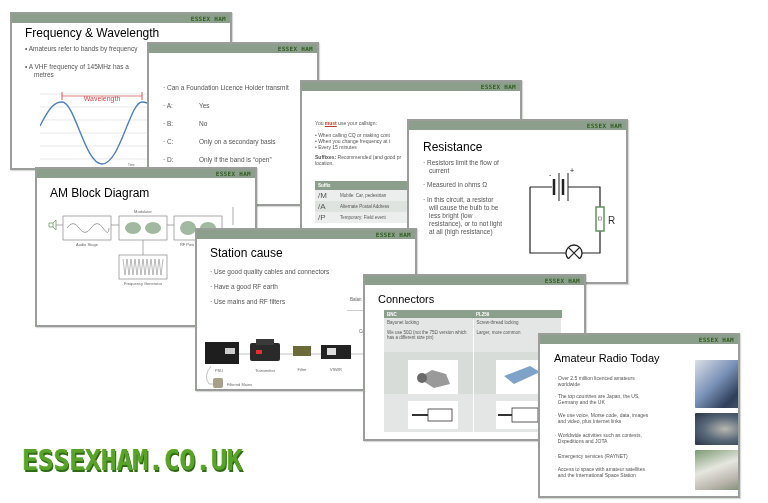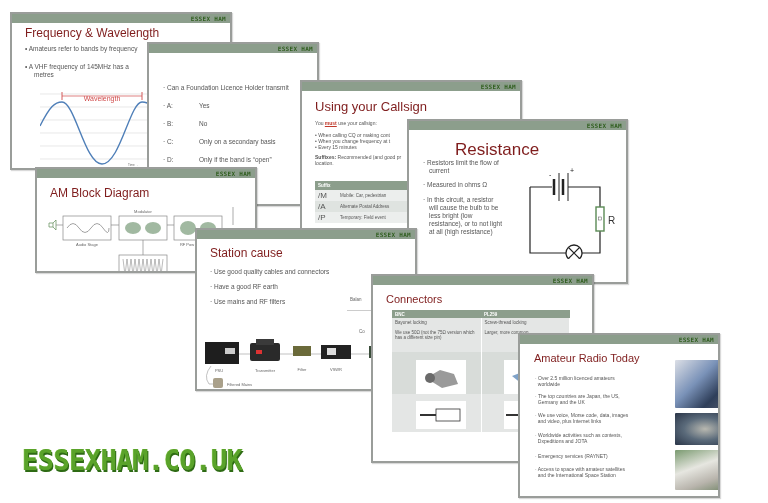--- a/index.html
+++ b/index.html
@@ -1,21 +1,21 @@
 <!DOCTYPE html>
 <html><head>
 <meta charset="utf-8">
 <style>
   * { box-sizing: border-box; margin: 0; padding: 0; }
   html, body { width: 768px; height: 503px; overflow: hidden; background: #ffffff; }
   body { position: relative; font-family: "Liberation Sans", sans-serif; color: #555; }
   .slide { position: absolute; background: #fff; border: 2px solid #9a9d9a; box-shadow: 1px 1px 1px rgba(0,0,0,0.15); overflow: hidden; }
   .slide .hdr { position: absolute; left: 0; right: 0; top: 0; height: 9px; background: #8c9e8c; }
   .slide .hdr .logo { position: absolute; right: 4px; top: 0px; font-size: 6px; line-height: 9px; color: #2f5e1e; font-weight: bold; letter-spacing: 0.3px; font-family: "DejaVu Sans Mono", monospace; }
-  .slide .title { position: absolute; color: #7f1d1d; font-size: 12px; white-space: nowrap; }
+  .slide .title { position: absolute; color: #000000; font-size: 12px; white-space: nowrap; }
   .bul { position: absolute; font-size: 6.5px; color: #555; line-height: 8px; white-space: nowrap; }
   .bul.sm { font-size: 5px; line-height: 6px; }
   .cap { position: absolute; font-size: 4.5px; color: #666; white-space: nowrap; }
   svg { position: absolute; }
 
   
   .sitelogo { position: absolute; left: 22px; top: 445px; font-family: "DejaVu Sans Mono", monospace; font-weight: bold; font-size: 27px; letter-spacing: -0.5px; color: #5aa32a; text-shadow: 1px 1px 0 #2e6b14, -0.5px -0.5px 0 #9fd46e; transform: scaleY(1.05); }
 
   table.cs { position: absolute; border-collapse: collapse; font-size: 4.5px; }
   table.cs th { background: #8c9e8c; color: #fff; font-weight: bold; height: 9px; text-align: left; padding: 0 3px; }
@@ -68,21 +68,20 @@
   <div class="bul" style="left:14px;top:58px;">· <span>A:</span><span style="position:absolute;left:36px;">Yes</span></div>
   <div class="bul" style="left:14px;top:76px;">· <span>B:</span><span style="position:absolute;left:36px;">No</span></div>
   <div class="bul" style="left:14px;top:94px;">· <span>C:</span><span style="position:absolute;left:36px;">Only on a secondary basis</span></div>
   <div class="bul" style="left:14px;top:112px;">· <span>D:</span><span style="position:absolute;left:36px;">Only if the band is “open”</span></div>
 </div>
 
 <div class="slide" style="left:300px;top:80px;width:222px;height:168px;">
   <div class="hdr">
       <span class="logo">ESSEX HAM</span>
     </div>
-  <div class="title" style="left:13px;top:17px;font-size:13px;">Using your Callsign</div>
   <div class="bul sm" style="left:13px;top:38px;"><span>You </span><span style="color:#c0392b;text-decoration:underline;font-weight:bold;">must</span><span> use your callsign:</span></div>
   <div class="bul sm" style="left:13px;top:50px;">• <span>When calling CQ or making cont</span></div>
   <div class="bul sm" style="left:13px;top:56px;">• <span>When you change frequency at t</span></div>
   <div class="bul sm" style="left:13px;top:62px;">• <span>Every 15 minutes</span></div>
   <div class="bul sm" style="left:13px;top:72px;"><b>Suffixes:</b> <span>Recommended (and good pr</span></div>
   <div class="bul sm" style="left:13px;top:78px;">location.</div>
   <table class="cs" style="left:13px;top:99px;width:200px;">
     <tbody>
         <tr>
           <th style="width:22px;">Suffix</th>
@@ -97,21 +96,21 @@
           <td>Alternate Postal Address</td>
         </tr>
     <tr>
           <td class="suf">/P</td>
           <td>Temporary: Field event</td>
         </tr>
   </tbody>
     </table>
 </div>
 
-<div class="slide" style="left:35px;top:167px;width:222px;height:106px;">
+<div class="slide" style="left:35px;top:167px;width:222px;height:160px;">
   <div class="hdr">
       <span class="logo">ESSEX HAM</span>
     </div>
   <div class="title" style="left:13px;top:17px;font-size:12px;">AM Block Diagram</div>
   <svg style="left:10px;top:38px;" width="210" height="95" viewBox="0 0 210 95">
     <g fill="none" stroke="#888" stroke-width="0.7">
       <path d="M2,16 L6,16 L6,20 L2,20 Z M6,16 L9,13 L9,23 L6,20" stroke="#5b8a55"></path>
       <line x1="9" y1="18" x2="16" y2="18"></line>
       <rect x="16" y="9" width="48" height="24"></rect>
       <line x1="64" y1="18" x2="72" y2="18"></line>
@@ -134,21 +133,21 @@
     <text x="96" y="6" font-size="4" fill="#666" text-anchor="middle" font-family="Liberation Sans, sans-serif">Modulator</text>
     <text x="140" y="39" font-size="4" fill="#666" text-anchor="middle" font-family="Liberation Sans, sans-serif">RF Pow</text>
     <text x="96" y="78" font-size="4" fill="#666" text-anchor="middle" font-family="Liberation Sans, sans-serif">Frequency Generator</text>
   </svg>
 </div>
 
 <div class="slide" style="left:407px;top:119px;width:221px;height:165px;">
   <div class="hdr">
       <span class="logo">ESSEX HAM</span>
     </div>
-  <div class="title" style="left:14px;top:19px;font-size:17px;margin-left:32px;">Resistance</div>
+  <div class="title" style="left:14px;top:19px;font-size:12px;">Resistance</div>
   <div class="bul" style="left:14px;top:38px;">· <span>Resistors limit the flow of</span></div>
   <div class="bul" style="left:20px;top:46px;">current</div>
   <div class="bul" style="left:14px;top:60px;">· <span>Measured in ohms Ω</span></div>
   <div class="bul" style="left:14px;top:75px;">· <span>In this circuit, a resistor</span></div>
   <div class="bul" style="left:20px;top:83px;">will cause the bulb to be</div>
   <div class="bul" style="left:20px;top:91px;">less bright (low</div>
   <div class="bul" style="left:20px;top:99px;">resistance), or to not light</div>
   <div class="bul" style="left:20px;top:107px;">at all (high resistance)</div>
   <svg style="left:115px;top:38px;" width="100" height="100" viewBox="0 0 100 100">
     <g fill="none" stroke="#222" stroke-width="1.2">
@@ -193,21 +192,21 @@
     <rect x="170" y="10" width="12" height="12" fill="#3a4d3a"></rect>
     <rect x="14" y="42" width="10" height="10" rx="2" fill="#a9a08a"></rect>
     <text x="20" y="36" font-size="4" fill="#666" text-anchor="middle" font-family="Liberation Sans, sans-serif">PSU</text>
     <text x="66" y="36" font-size="4" fill="#666" text-anchor="middle" font-family="Liberation Sans, sans-serif">Transmitter</text>
     <text x="103" y="35" font-size="4" fill="#666" text-anchor="middle" font-family="Liberation Sans, sans-serif">Filter</text>
     <text x="137" y="35" font-size="4" fill="#666" text-anchor="middle" font-family="Liberation Sans, sans-serif">VSWR</text>
     <text x="28" y="50" font-size="4" fill="#666" font-family="Liberation Sans, sans-serif">Filtered Mains</text>
   </svg>
 </div>
 
-<div class="slide" style="left:363px;top:274px;width:223px;height:189px;margin-left:8px;">
+<div class="slide" style="left:363px;top:274px;width:223px;height:167px;">
   <div class="hdr">
       <span class="logo">ESSEX HAM</span>
     </div>
   <div class="title" style="left:13px;top:17px;font-size:11px;">Connectors</div>
   <table class="conn" style="left:19px;top:34px;width:178px;">
     <tbody>
         <tr>
           <th style="width:89px;">BNC</th>
           <th>PL259</th>
         </tr>
@@ -239,21 +238,21 @@
     <path d="M120,20 L146,10 L156,16 L130,28 Z" fill="#7fa2c8"></path>
     <rect x="24" y="45" width="50" height="28" fill="#fff"></rect>
     <line x1="28" y1="59" x2="44" y2="59" stroke="#333" stroke-width="2"></line>
     <rect x="44" y="53" width="24" height="12" fill="none" stroke="#333" stroke-width="0.8"></rect>
     <rect x="112" y="45" width="48" height="28" fill="#fff"></rect>
     <line x1="114" y1="59" x2="128" y2="59" stroke="#333" stroke-width="2"></line>
     <rect x="128" y="52" width="26" height="14" fill="none" stroke="#333" stroke-width="0.8"></rect>
   </svg>
 </div>
 
-<div class="slide" style="left:518px;top:333px;width:202px;height:165px;padding-left:8px;">
+<div class="slide" style="left:538px;top:333px;width:202px;height:165px;padding-left:8px;">
   <div class="hdr">
       <span class="logo">ESSEX HAM</span>
     </div>
   <div class="title" style="left:14px;top:17px;font-size:11px;">Amateur Radio Today</div>
   <div class="bul sm" style="left:15px;top:40px;">· <span>Over 2.5 million licenced amateurs</span><br>&nbsp;&nbsp;<span>worldwide</span></div>
   <div class="bul sm" style="left:15px;top:58px;">· <span>The top countries are Japan, the US,</span><br>&nbsp;&nbsp;<span>Germany and the UK</span></div>
   <div class="bul sm" style="left:15px;top:77px;">· <span>We use voice, Morse code, data, images</span><br>&nbsp;&nbsp;<span>and video, plus Internet links</span></div>
   <div class="bul sm" style="left:15px;top:97px;">· <span>Worldwide activities such as contests,</span><br>&nbsp;&nbsp;<span>Dxpeditions and JOTA</span></div>
   <div class="bul sm" style="left:15px;top:118px;">· <span>Emergency services (RAYNET)</span></div>
   <div class="bul sm" style="left:15px;top:131px;">· <span>Access to space with amateur satellites</span><br>&nbsp;&nbsp;<span>and the International Space Station</span></div>

